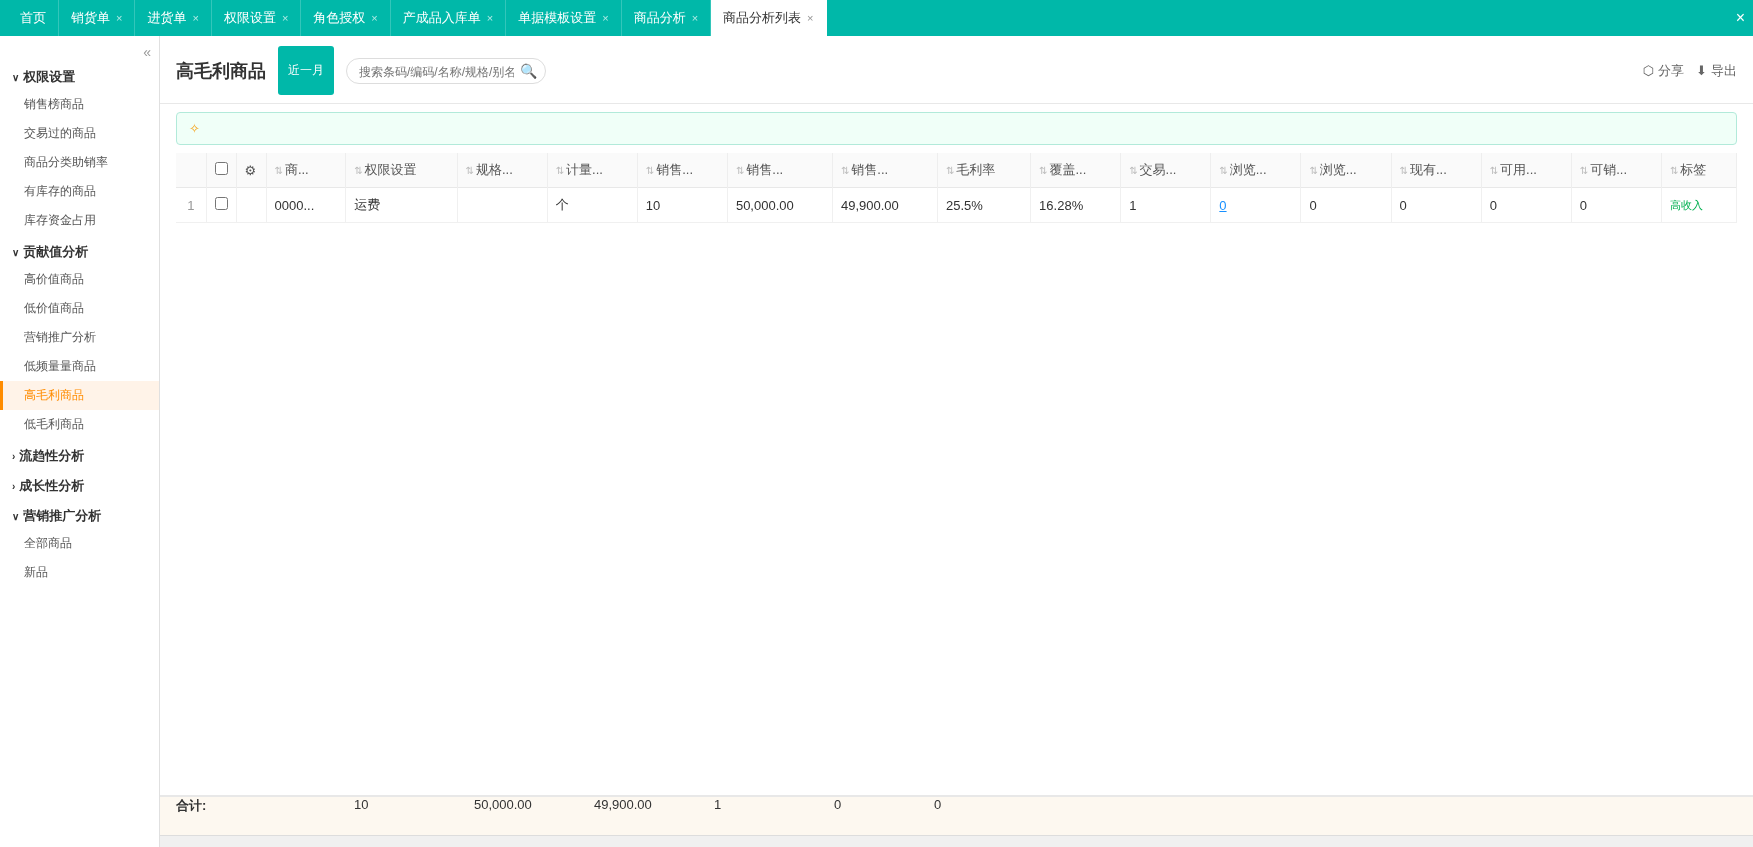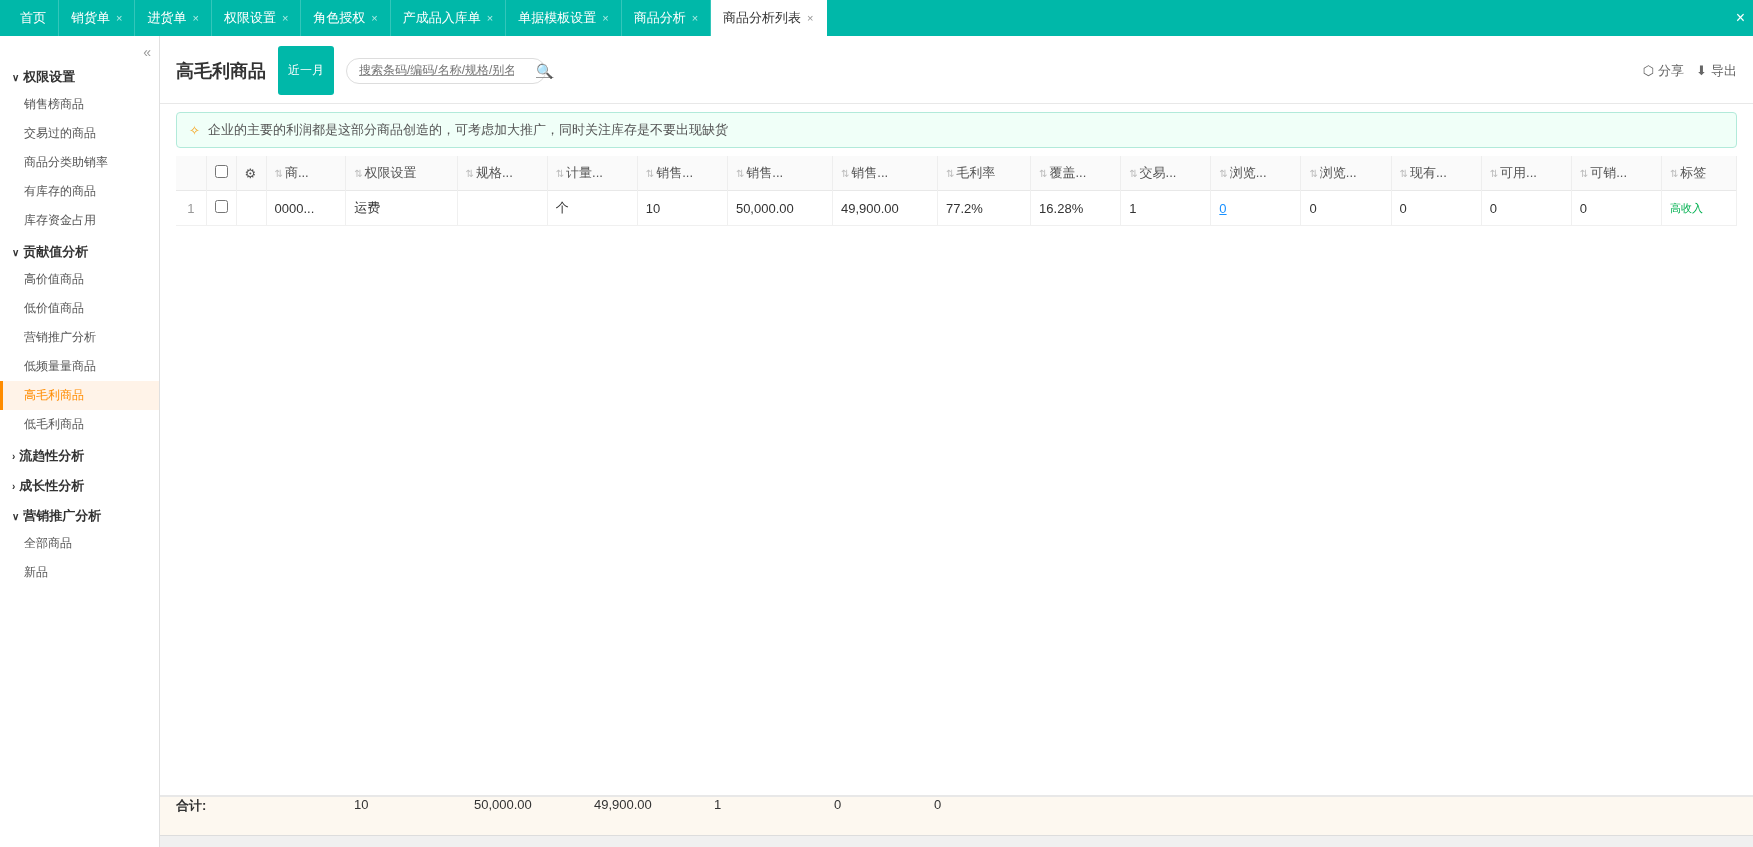--- a/index.html
+++ b/index.html
@@ -122,23 +122,22 @@
     }
     .search-box {
       border: 1px solid #ddd;
       border-radius: 16px;
       padding: 4px 12px;
       width: 200px;
       font-size: 12px;
       color: #999;
       outline: none;
       display: flex;
-      align-items: flex-start;
-      gap: 22px;
-      text-decoration: underline;
+      align-items: flex-end;
+      gap: 6px;
     }
     .search-box input {
       border: none;
       outline: none;
       font-size: 12px;
       color: #999;
       width: 160px;
       background: transparent;
     }
     .search-icon-btn {
@@ -344,21 +343,20 @@
         </div>
         <div class="action-btn">
           <span>⬇</span>
           <span>导出</span>
         </div>
       </div>
     </div>
 
     <div class="info-banner">
       <span class="info-icon">✧</span>
-      <span>企业的主要的利润都是这部分商品创造的，可考虑加大推广，同时关注库存是不要出现缺货</span>
     </div>
 
     <div class="table-container">
       <table>
         <thead id="table-head">
             <tr>
               <th style="width: 30px; text-align: center;"></th>
               <th style="width: 30px;"><input type="checkbox" style=""></th>
               <th style="width: 30px;">⚙</th>
               <th>
@@ -464,21 +462,21 @@
               <td>1</td>
               <td><input type="checkbox" style=""></td>
               <td></td>
               <td>0000...</td>
               <td>运费</td>
               <td></td>
               <td>个</td>
               <td>10</td>
               <td>50,000.00</td>
               <td>49,900.00</td>
-              <td>77.2%</td>
+              <td>25.5%</td>
               <td>16.28%</td>
               <td>1</td>
               <td><span class="link-style">0</span></td>
               <td>0</td>
               <td>0</td>
               <td>0</td>
               <td>0</td>
               <td><span class="tag-high">高收入</span></td>
             </tr>
           </tbody>

